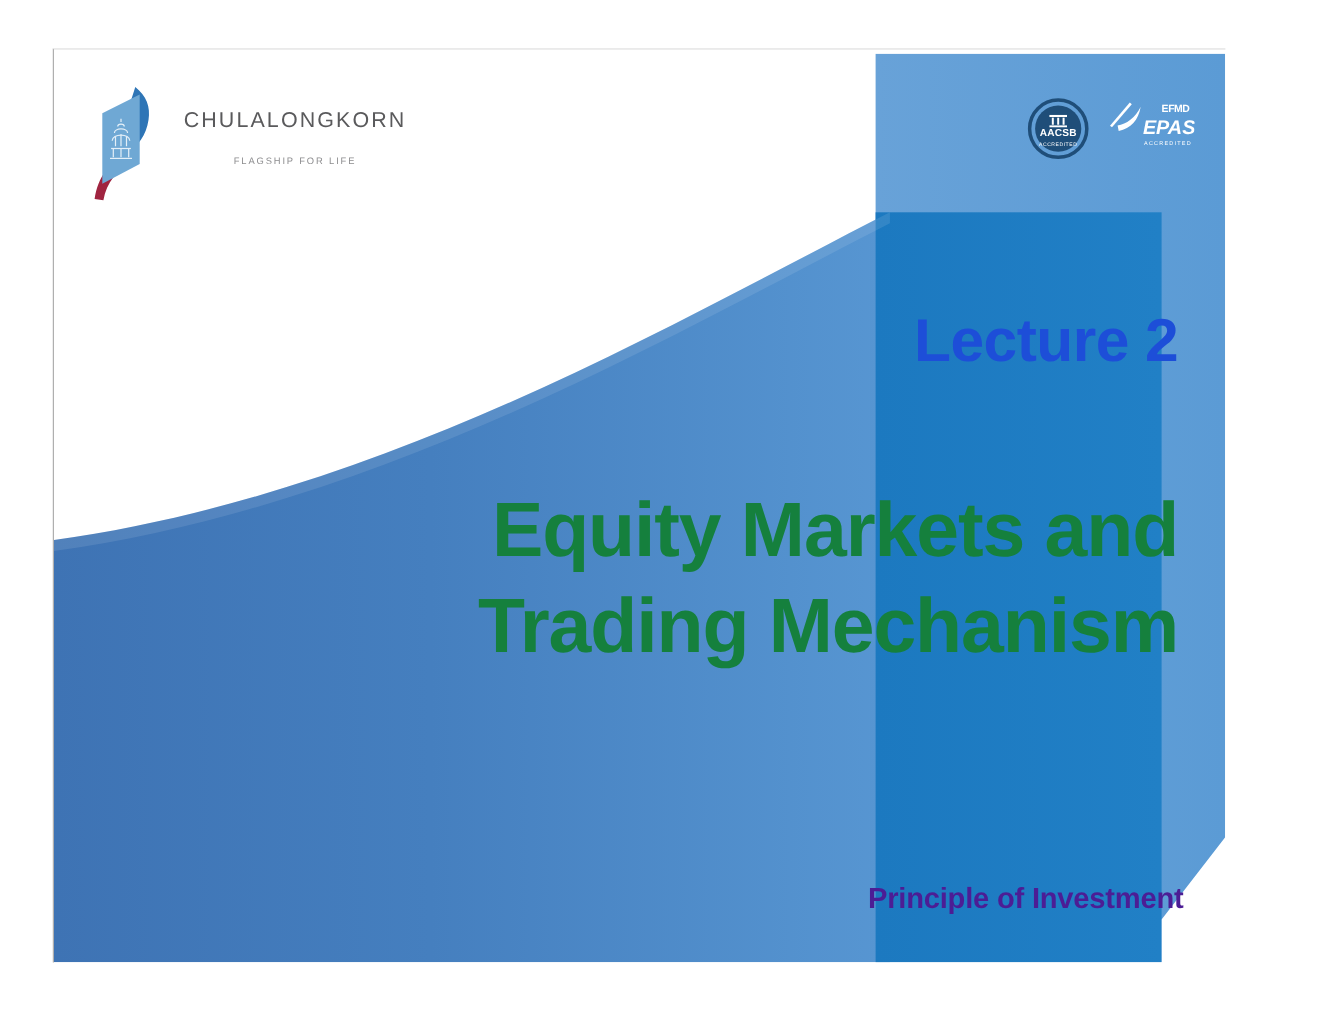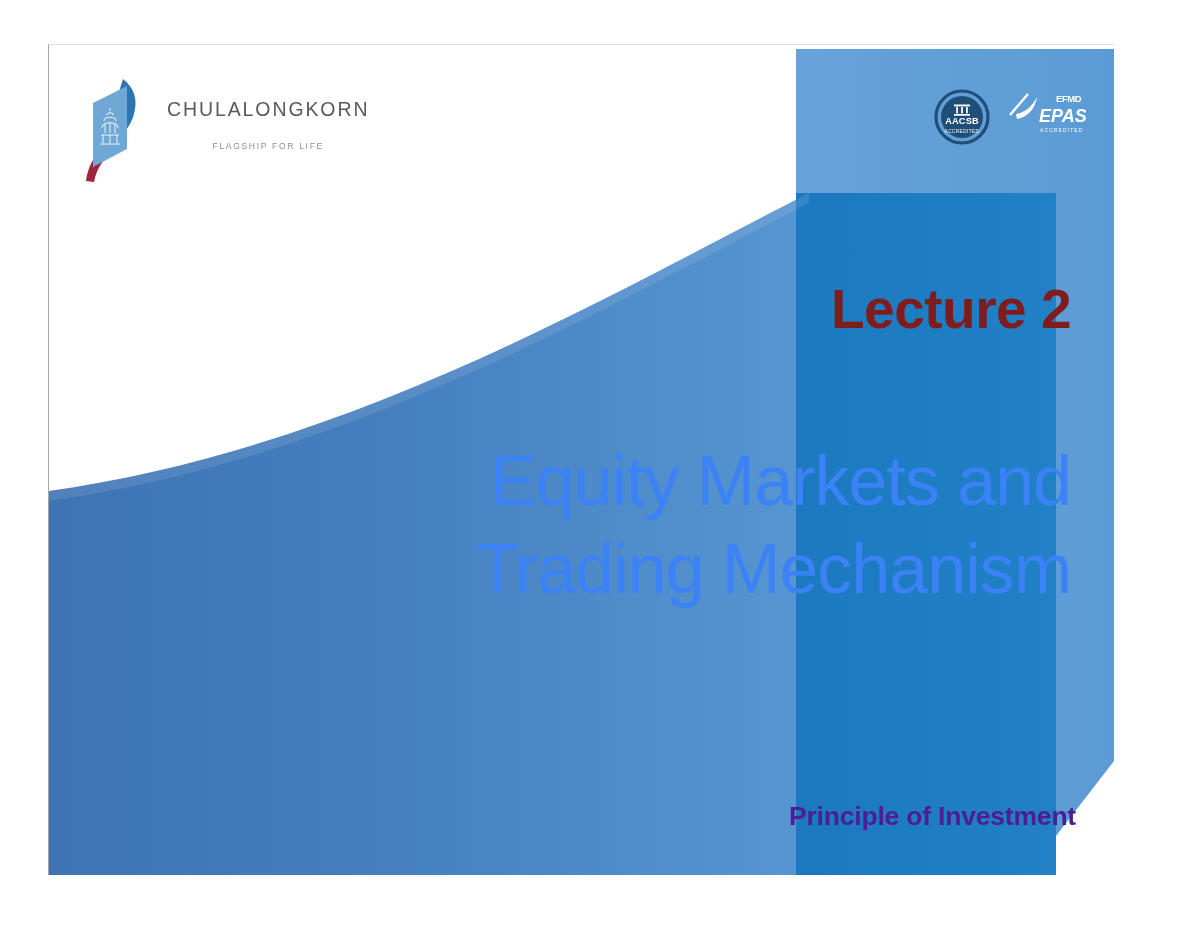--- a/index.html
+++ b/index.html
@@ -51,31 +51,31 @@
     display:flex; align-items:center; gap:16px;
   }
   #aacsb-seal{width:56px;height:56px;}
   #epas-logo{width:80px;height:56px;}
 
   
   #lecture-label{
     position:absolute;
     right:43px; top:232px;
     font-size:55px; font-weight:bold;
-    color:#7f1d1d;
+    color:#1d4ed8;
     letter-spacing:-0.5px;
     white-space:nowrap;
     text-align:right;
   }
   #slide-title{
     position:absolute;
     left:0; right:43px; top:392px;
     text-align:right;
-    color:#3b82f6;
-    font-size:70px; font-weight:normal;
+    color:#15803d;
+    font-size:70px; font-weight:bold;
     line-height:88px;
     letter-spacing:-1px;
   }
   #slide-title .tline{display:block;white-space:nowrap;}
 
   #footer{
     position:absolute;
     right:38px; bottom:42px;
     text-align:right;
     color:#4c1d95;

